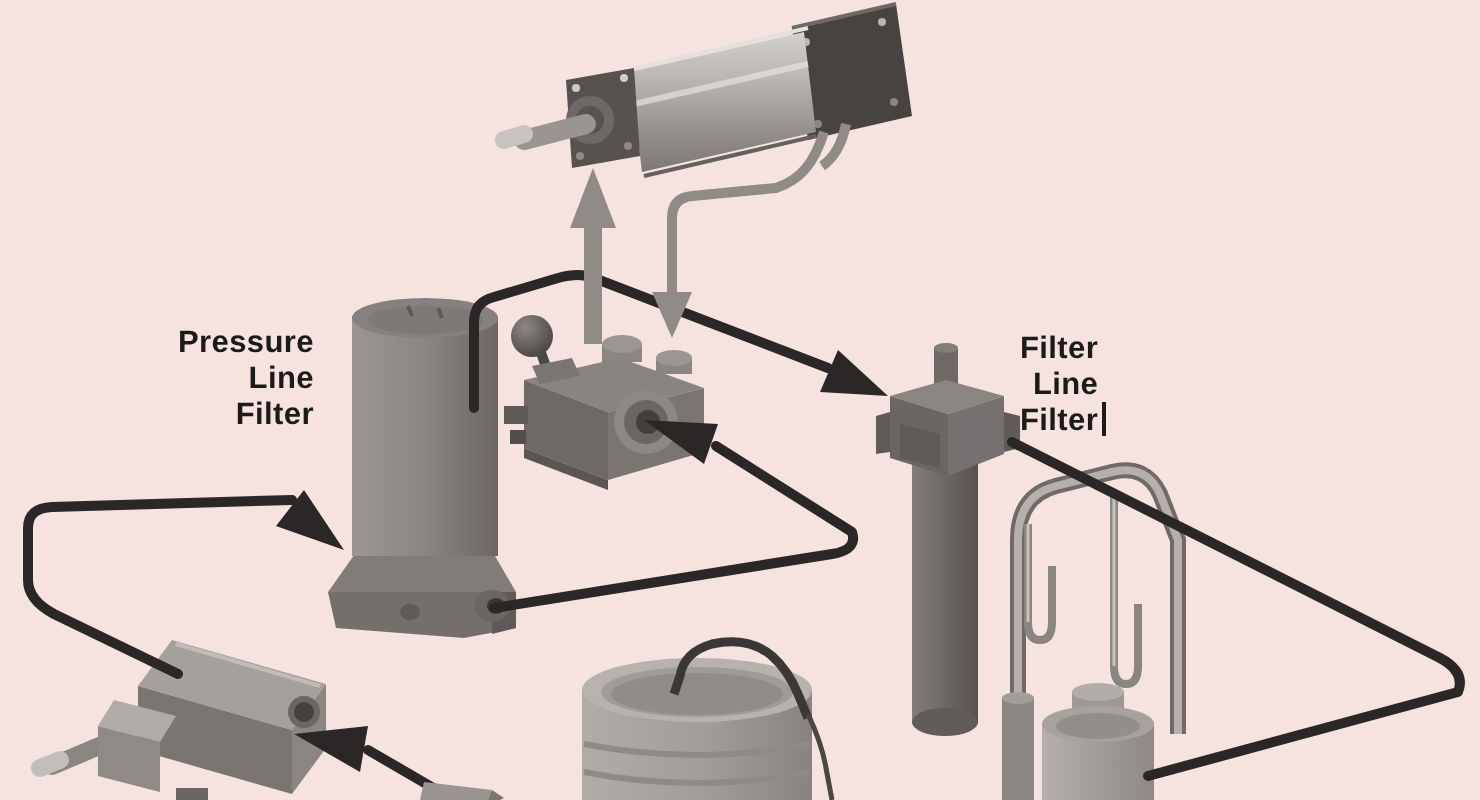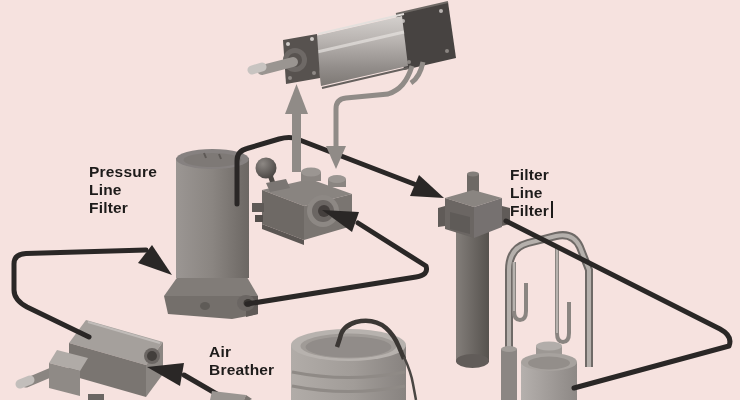--- a/index.html
+++ b/index.html
@@ -1,17 +1,17 @@
 <!DOCTYPE html>
 <html><head>
 <meta charset="utf-8">
 <style>
   html,body{margin:0;padding:0;}
   #stage{position:relative;width:740px;height:400px;overflow:hidden;
-         font-family:"Liberation Sans",sans-serif;background:#f6e2df;}
+         font-family:"Liberation Sans",sans-serif;background:#f6e2df;text-align:right;}
   #stage svg{position:absolute;left:0;top:0;}
   .label{position:absolute;color:#1d1b1a;font-weight:bold;
          font-size:15.5px;line-height:18px;letter-spacing:.2px;white-space:nowrap;}
   .label span{display:block;}
   #caret{position:absolute;left:551px;top:201px;width:2px;height:17px;background:#1d1b1a;}
 </style>
 </head>
 <body>
 
 <div id="stage">
@@ -195,17 +195,13 @@
   <span>Pressure</span>
   <span>Line</span>
   <span>Filter</span>
 </div>
 <div class="label" style="left:510px;top:166px">
   <span>Filter</span>
   <span>Line</span>
   <span>Filter</span>
 </div>
 <div id="caret"></div>
-<div class="label" style="left:209px;top:343px">
-  <span>Air</span>
-  <span>Breather</span>
 </div>
-</div>
 
 </body></html>

